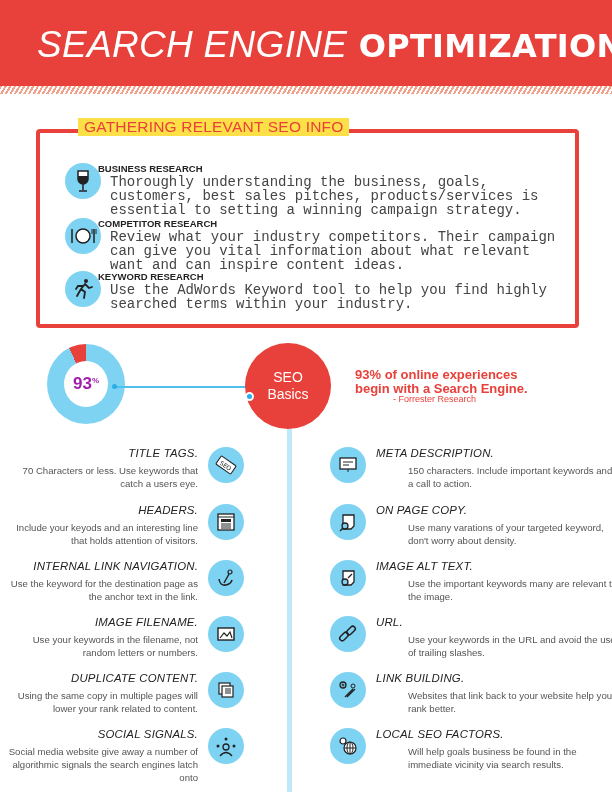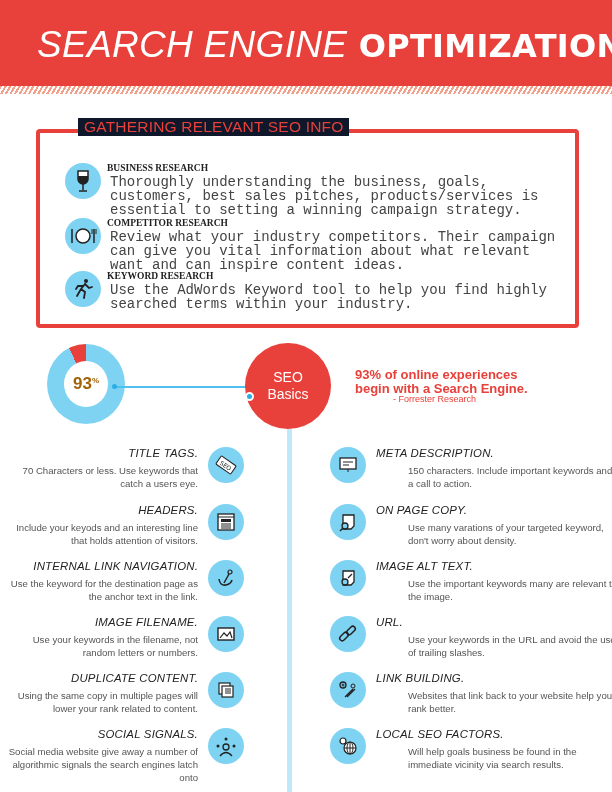--- a/index.html
+++ b/index.html
@@ -7,30 +7,30 @@
   body { position: relative; font-family: "DejaVu Sans", sans-serif; color: #333; }
 
   .header { position: absolute; left: 0; top: 0; width: 612px; height: 86px; background: #e8403a; }
   .header-title { position: absolute; left: 37px; top: 24px; font-size: 35px; color: #fff; letter-spacing: 0.3px; white-space: nowrap; font-family: "DejaVu Sans", sans-serif; font-weight: 200; }
   .header-title .light { font-weight: normal; font-family: "Liberation Sans", sans-serif; font-size: 37px; font-style: italic; }
   .header-title .bold { font-weight: bold; font-family: "DejaVu Sans", sans-serif; font-size: 32px; }
   .stripe { position: absolute; left: 0; top: 86px; width: 612px; height: 8px;
     background: repeating-linear-gradient(-60deg, #f3a08a 0 2px, #ffffff 2px 4px); }
 
   .info-box { position: absolute; left: 36px; top: 129px; width: 543px; height: 199px; border: 4px solid #e8403a; border-radius: 4px; }
-  .info-title { position: absolute; left: 78px; top: 118px; background: #0f172a; padding: 0 6px; font-size: 15.5px; color: #e8403a; font-family: "Liberation Sans", sans-serif; letter-spacing: 0.2px; }
+  .info-title { position: absolute; left: 78px; top: 118px; background: #fde047; padding: 0 6px; font-size: 15.5px; color: #e8403a; font-family: "Liberation Sans", sans-serif; letter-spacing: 0.2px; }
   .info-item { position: absolute; left: 65px; width: 500px; }
   .info-icon { position: absolute; left: 0; top: 0; width: 36px; height: 36px; border-radius: 50%; background: #7ed3f3; display: flex; align-items: center; justify-content: center; }
-  .info-head { position: absolute; left: 42px; top: 0; font-size: 9.5px; font-weight: bold; color: #222; font-family: Liberation Serif, serif; }
+  .info-head { position: absolute; left: 33px; top: 0; font-size: 9.5px; font-weight: bold; color: #222; font-family: Liberation Sans, sans-serif; }
   .info-text { position: absolute; left: 45px; top: 12px; width: 450px; font-size: 14px; line-height: 14px; color: #444; font-family: Liberation Mono, monospace; }
 
   .donut { position: absolute; left: 47px; top: 344px; width: 78px; height: 80px; border-radius: 50%;
     background: conic-gradient(#7ed3f3 0deg 334.8deg, #e8403a 334.8deg 360deg); }
   .donut-hole { position: absolute; left: 17px; top: 17px; width: 44px; height: 46px; border-radius: 50%; background: #fff; display: flex; align-items: center; justify-content: center; }
-  .donut-val { font-size: 17px; font-weight: bold; color: #a16207; font-family: "Liberation Sans", sans-serif; }
+  .donut-val { font-size: 17px; font-weight: bold; color: #a21caf; font-family: "Liberation Sans", sans-serif; }
   .donut-val sup { font-size: 8px; vertical-align: 6px; }
   .connector { position: absolute; left: 114px; top: 386px; width: 133px; height: 2px; background: #4fc1ee; }
   .conn-dot-left { position: absolute; left: 112px; top: 384px; width: 5px; height: 5px; border-radius: 50%; background: #29aee6; }
   .basics { position: absolute; left: 245px; top: 343px; width: 86px; height: 86px; border-radius: 50%; background: #e8403a; color: #fff; text-align: center; font-size: 14px; line-height: 17px; padding-top: 26px; font-family: "Liberation Sans", sans-serif; }
   .conn-dot-right { position: absolute; left: 245px; top: 392px; width: 9px; height: 9px; border-radius: 50%; background: #29aee6; border: 2px solid #fff; }
   .quote { position: absolute; left: 355px; top: 368px; font-size: 13px; color: #e8403a; font-weight: bold; line-height: 14px; font-family: "Liberation Sans", sans-serif; }
   .quote-src { position: absolute; left: 393px; top: 394px; font-size: 9px; color: #e8403a; font-family: "Liberation Sans", sans-serif; }
 
   .vline { position: absolute; left: 287px; top: 429px; width: 5px; height: 363px; background: #bfe9f9; }
 

